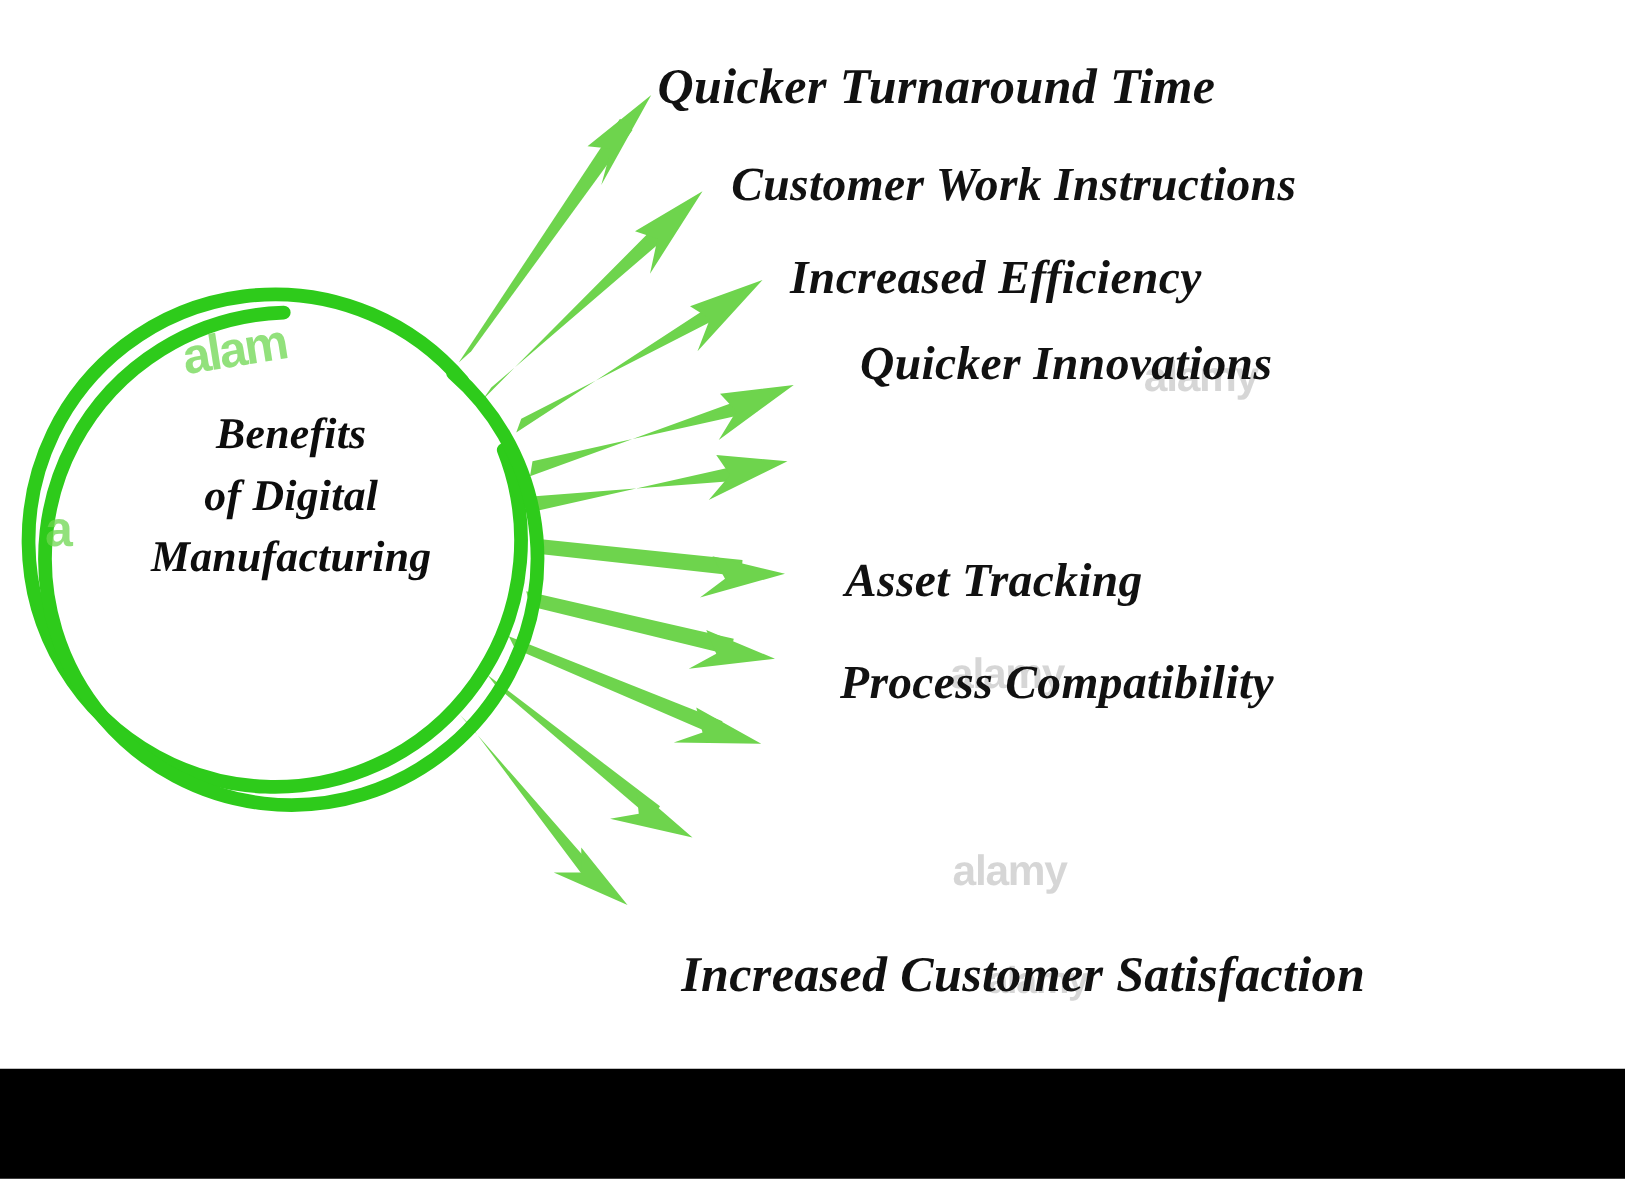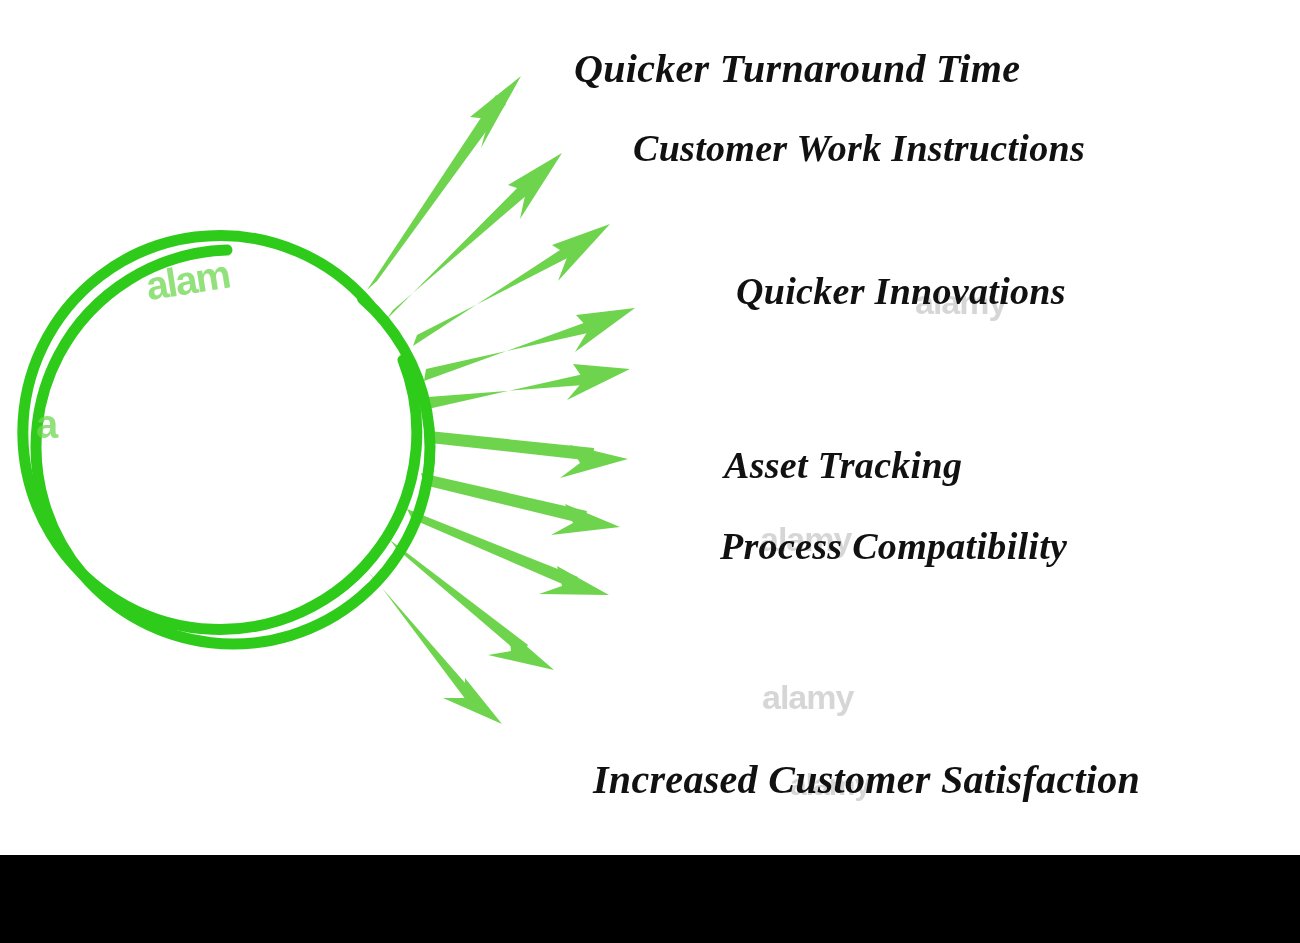--- a/index.html
+++ b/index.html
@@ -26,21 +26,20 @@
   .center-line.l3{font-size:35px;}
 
   .benefit-label{
     position:absolute;
     font-family:"Liberation Serif",serif;
     font-style:italic;
     font-weight:700;
     color:#111111;
     white-space:nowrap;
     letter-spacing:.3px;
-    margin-left:48px;
   }
 
   
   .wm{
     position:absolute;
     font-family:"Liberation Sans",sans-serif;
     font-weight:700;
     color:rgba(120,120,120,0.30);
     white-space:nowrap;
     pointer-events:none;
@@ -120,25 +119,31 @@
     <g>
       <path d="M 370,305
                A 197,197 0 1 0 403,360" fill="none" stroke="#2ecb1b" stroke-width="11" stroke-linecap="round" transform="rotate(0 233 447)"></path>
       <circle cx="233" cy="447" r="197" fill="none" stroke="#2ecb1b" stroke-width="11" stroke-linecap="round" stroke-dasharray="1090 148" stroke-dashoffset="-45" transform="rotate(-62 233 447)"></circle>
     </g>
   </svg>
 
   <div class="wm green" style="left:146px;top:258px;font-size:40px;letter-spacing:-2px;transform:rotate(-9deg);">alam</div>
   <div class="wm green" style="left:36px;top:402px;font-size:40px;letter-spacing:-2px;">a</div>
 
+  <div class="center-label" style="left:83px;top:322px;width:300px;">
+    <span class="center-line l1">Benefits</span>
+    <span class="center-line l2">of Digital</span>
+    <span class="center-line l3">Manufacturing</span>
+  </div>
 
   <div class="benefit-label" style="left:526px;top:45px;font-size:40px;">Quicker Turnaround Time</div>
 
   <div class="benefit-label" style="left:585px;top:126px;font-size:38px;">Customer Work Instructions</div>
 
+  <div class="benefit-label" style="left:632px;top:200px;font-size:38px;">Increased Efficiency</div>
 
   <div class="benefit-label" style="left:688px;top:269px;font-size:38px;">Quicker Innovations</div>
 
 
   <div class="benefit-label" style="left:672px;top:524px;font-size:38px;">Process Compatibility</div>
 
   <div class="benefit-label" style="left:676px;top:443px;font-size:38px;">Asset Tracking</div>
 
 
 

